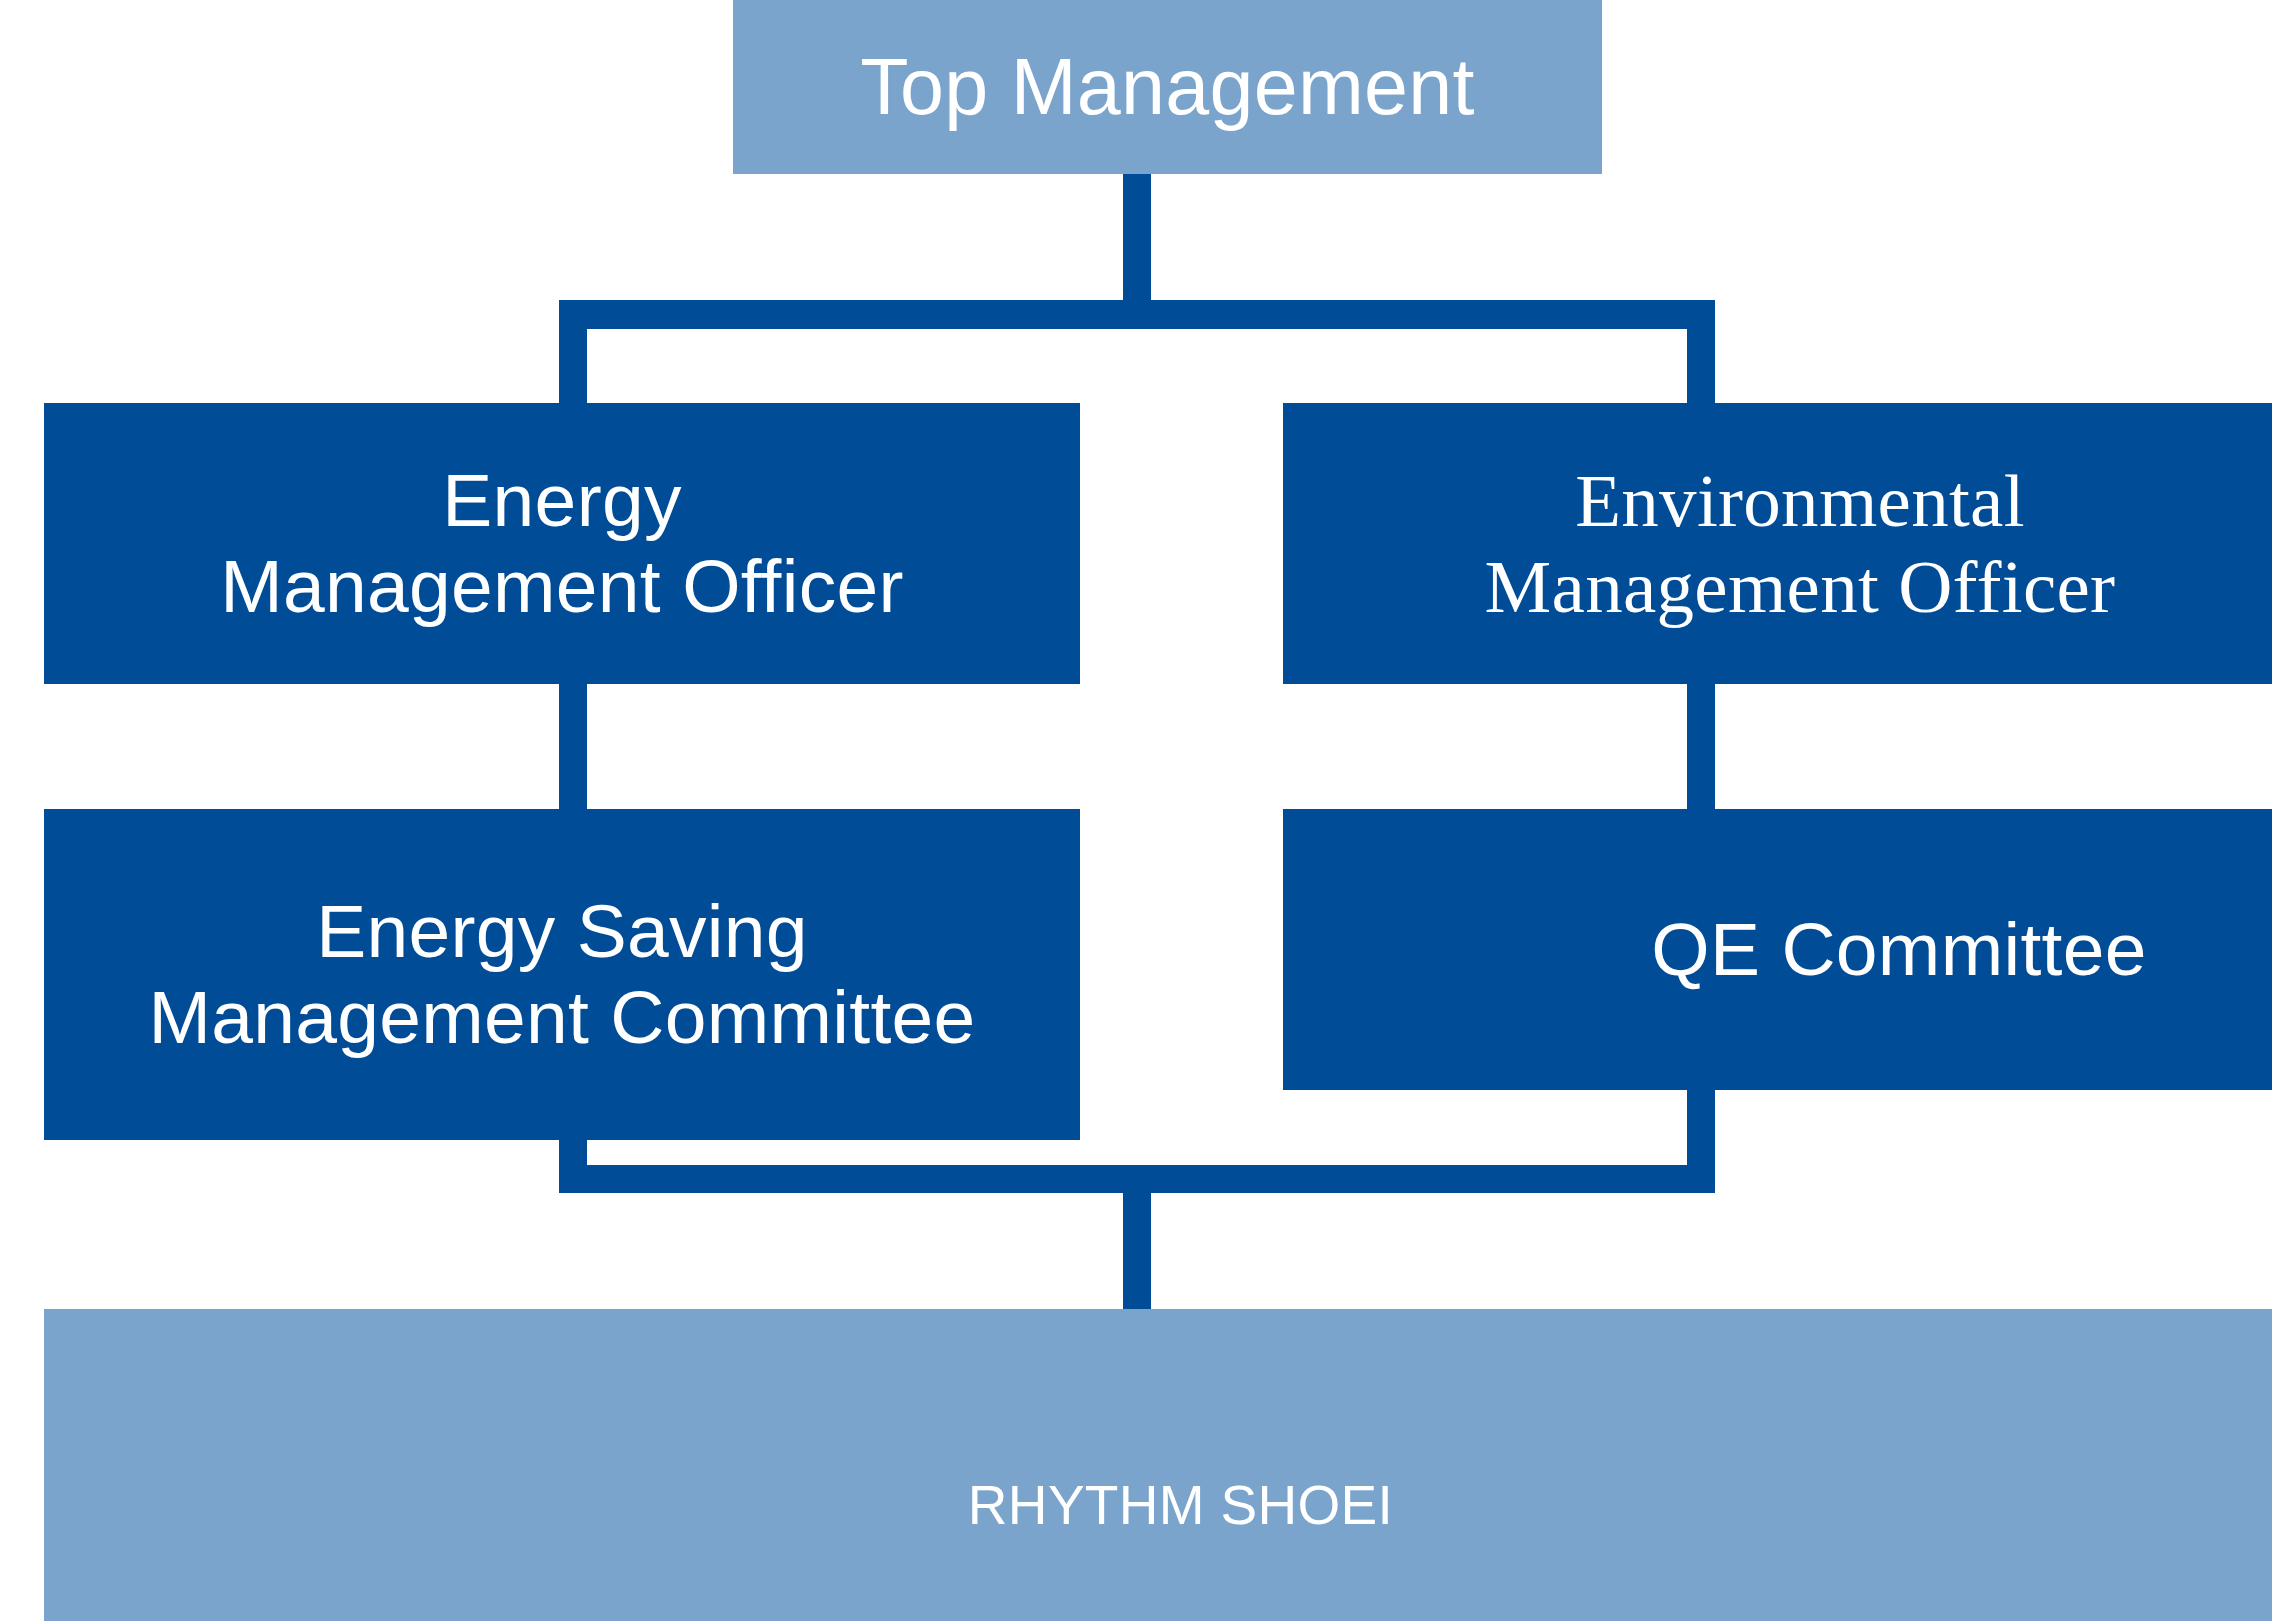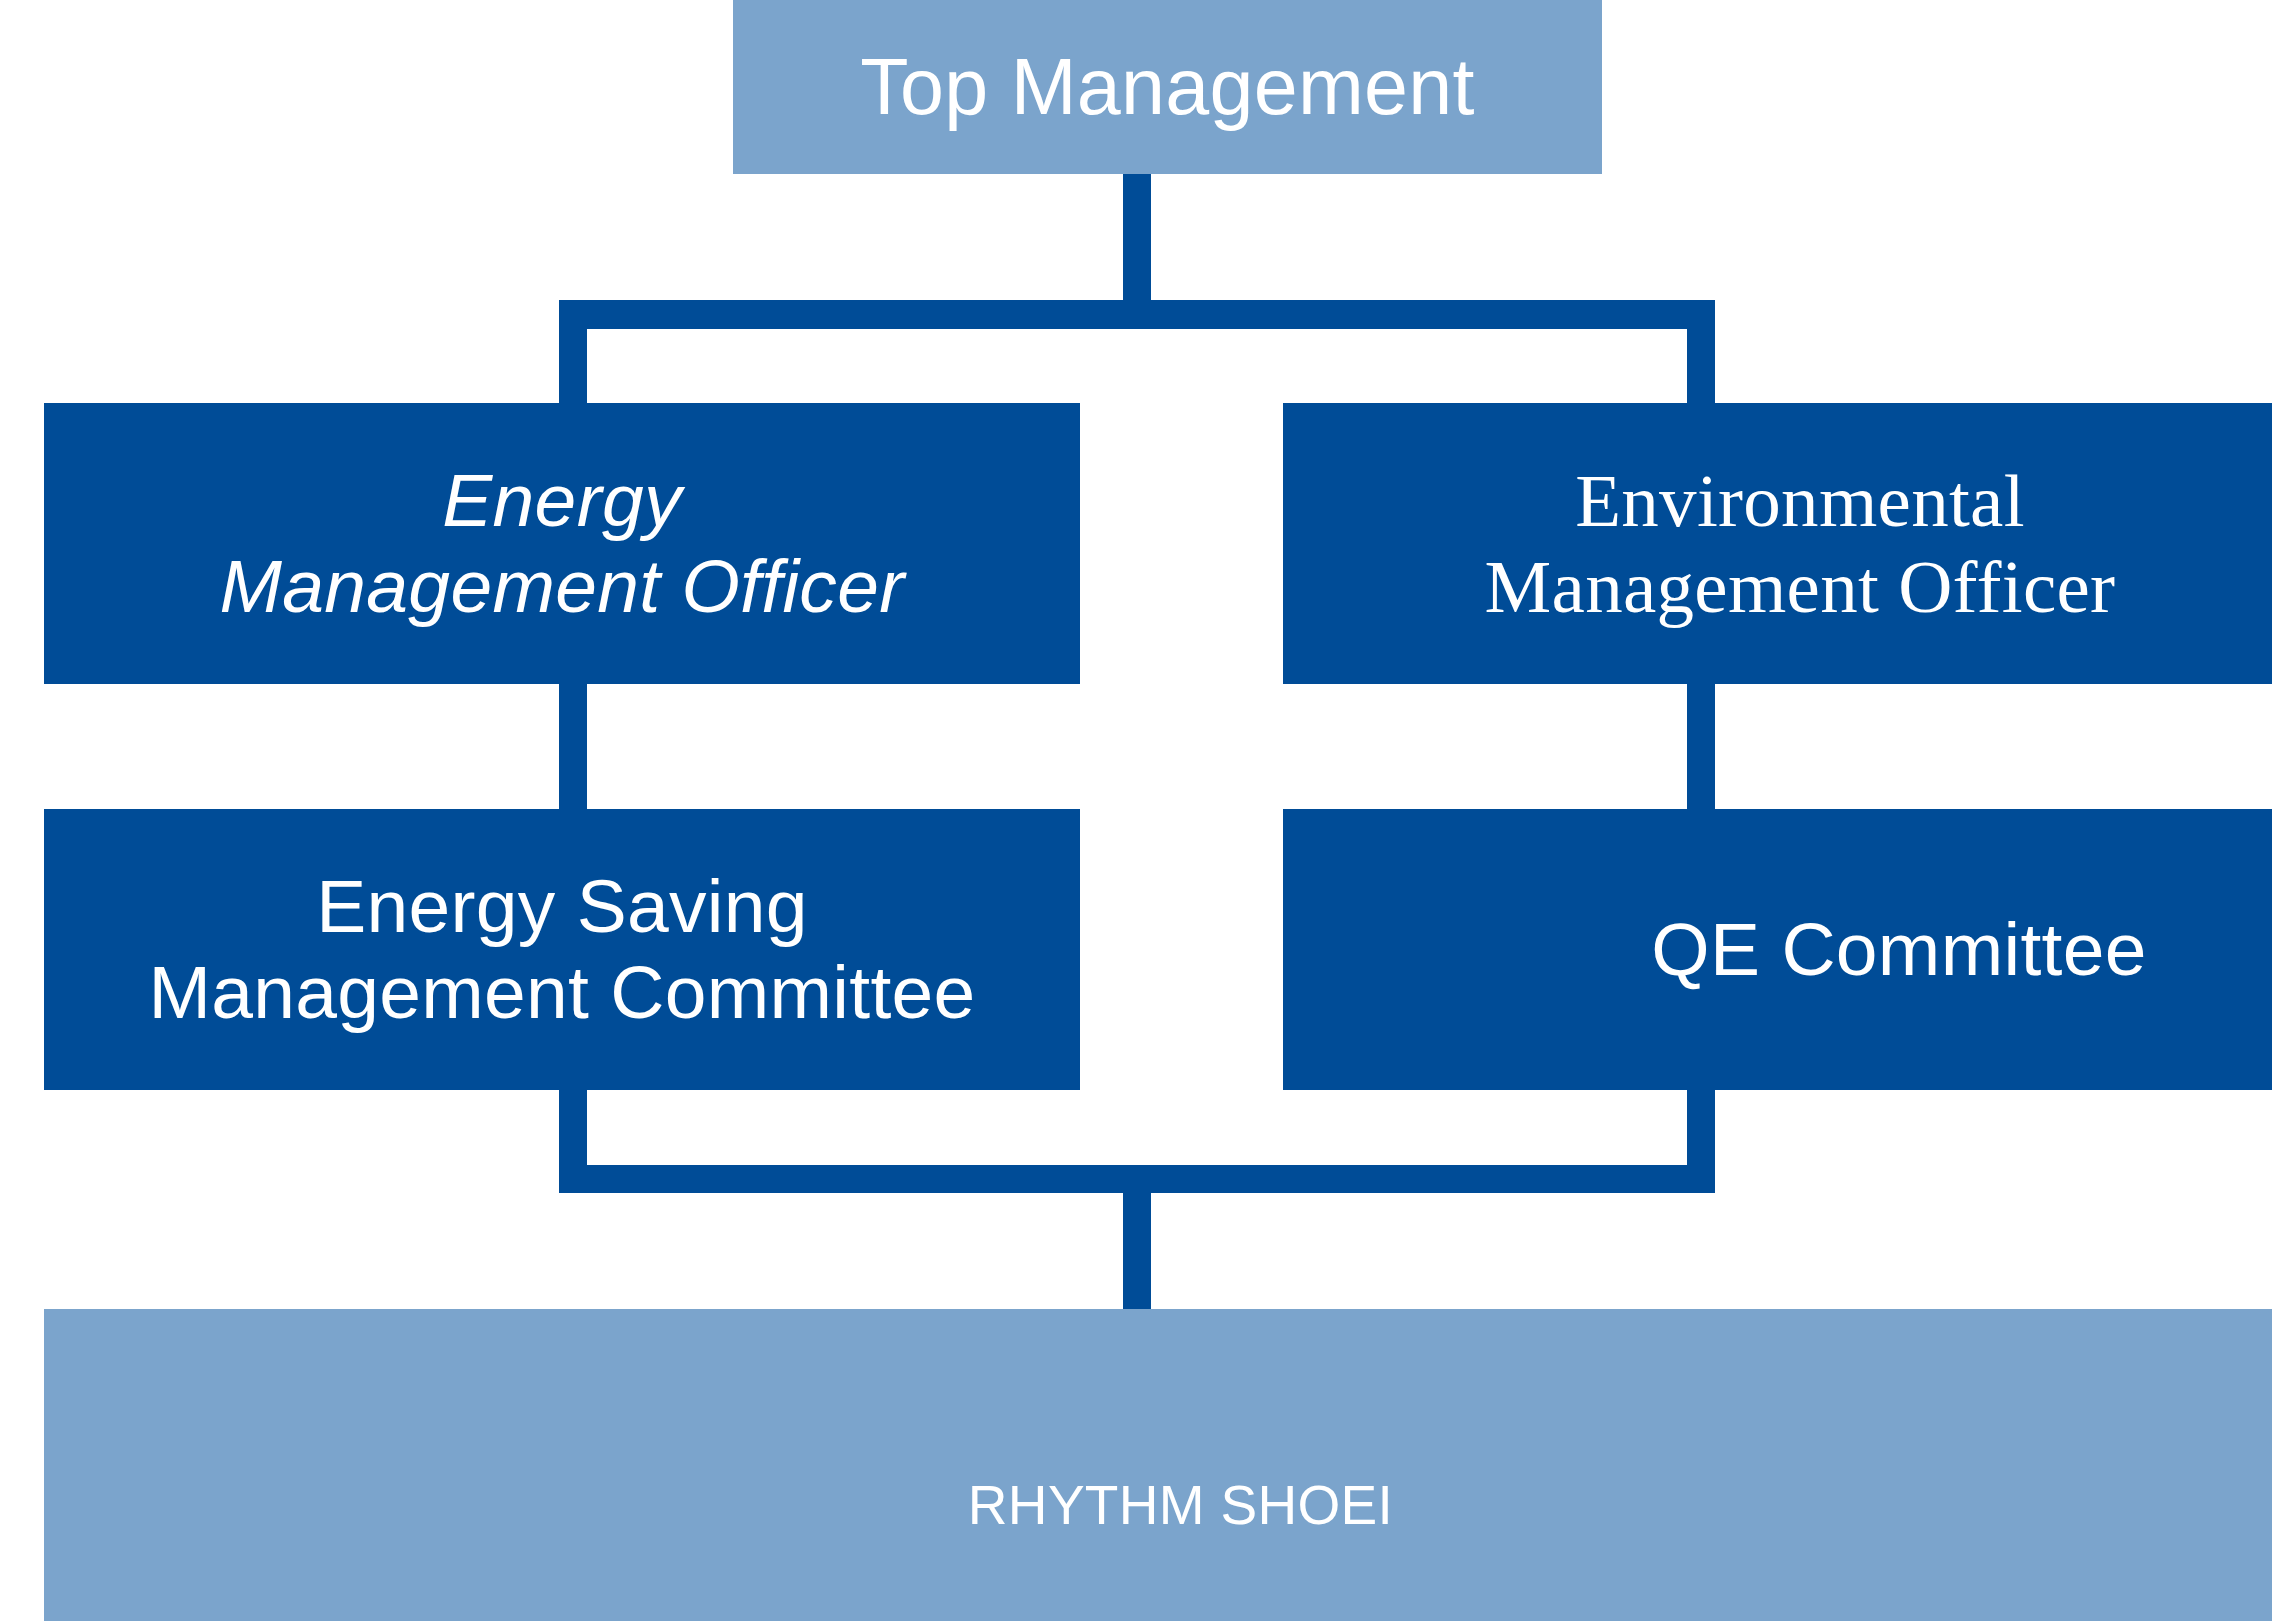--- a/index.html
+++ b/index.html
@@ -49,33 +49,32 @@
   #node-top-management {
     left: 689px;  top: 0px;
     width: 869px; height: 174px;
     font-size: 79px;
   }
 
   #node-energy-officer {
     left: 0px;     top: 403px;
     width: 1036px; height: 281px;
     font-size: 75px;
-    font-style: italic;
   }
 
   #node-environmental-officer {
     left: 1239px;  top: 403px;
     width: 1034px; height: 281px;
     font-size: 75px;
     font-family: Liberation Serif, serif;
   }
 
   #node-energy-saving-committee {
     left: 0px;     top: 809px;
-    width: 1036px; height: 281px;
+    width: 1036px; height: 331px;
     font-size: 75px;
   }
 
   #node-qe-committee {
     left: 1239px;  top: 809px;
     width: 1232px; height: 281px;
     font-size: 75px;
   }
 
   #node-rhythm-shoei {

